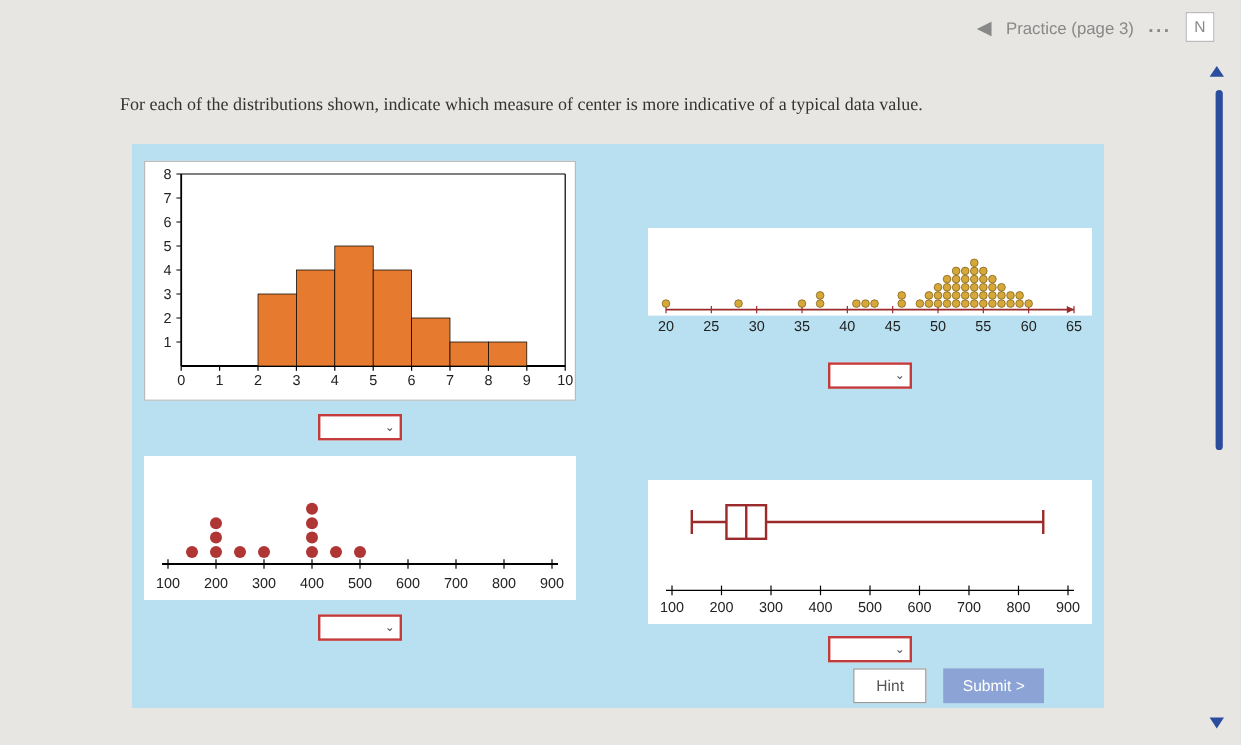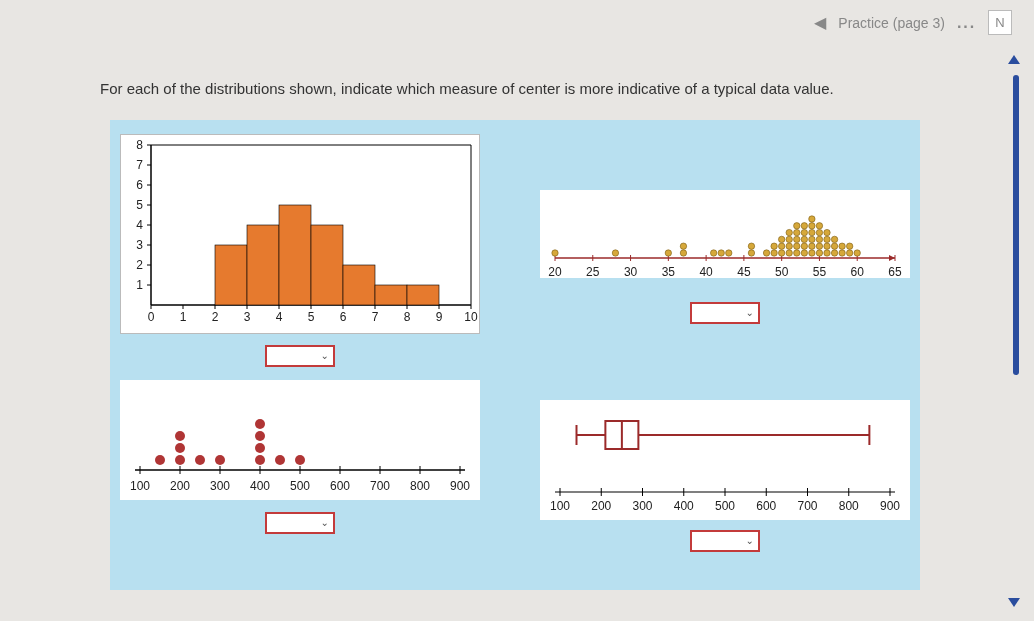--- a/index.html
+++ b/index.html
@@ -62,37 +62,37 @@
     height: 300px;
     background: #2a4d9e;
     border-radius: 3px;
   }
   .question {
     position: absolute;
     top: 80px;
     left: 100px;
     font-size: 15px;
     color: #333;
-    font-family: Liberation Sans, sans-serif;
+    font-family: Liberation Serif, serif;
   }
   .panel {
     position: absolute;
     left: 110px;
     top: 120px;
     width: 810px;
     height: 470px;
     background: #b8e0f0;
   }
   .card {
     position: absolute;
     background: #fff;
   }
   .card.hist { left: 10px; top: 14px; width: 360px; height: 200px; border:1px solid #bbb; }
   .card.dot1 { left: 10px; top: 260px; width: 360px; height: 120px; }
-  .card.dot2 { right: 10px; top: 70px; width: 370px; height: 88px; }
+  .card.dot2 { right: 10px; top: 70px; width: 370px; height: 73px; }
   .card.box  { right: 10px; top: 280px; width: 370px; height: 120px; }
 
   .select-wrap {
     position: absolute;
     border: 2px solid #c33b3b;
     background: #fff;
     width: 70px;
     height: 22px;
   }
   .select-wrap .chev {
@@ -350,13 +350,17 @@
         <line x1="36.5" y1="25" x2="36.5" y2="45" stroke="#9b2a2a" stroke-width="2"></line>
         <line x1="329.375" y1="25" x2="329.375" y2="45" stroke="#9b2a2a" stroke-width="2"></line>
         <rect x="65.375" y="21" width="33" height="28" fill="none" stroke="#9b2a2a" stroke-width="2"></rect>
         <line x1="81.875" y1="21" x2="81.875" y2="49" stroke="#9b2a2a" stroke-width="2"></line>
       </svg>
   </div>
   <div class="select-wrap" style="left:580px; top:410px;">
     <span class="chev">⌄</span>
   </div>
 
+  <div class="buttons">
+    <button class="hint-btn">Hint</button>
+    <button class="submit-btn">Submit &gt;</button>
+  </div>
 </div>
 
 </body></html>

